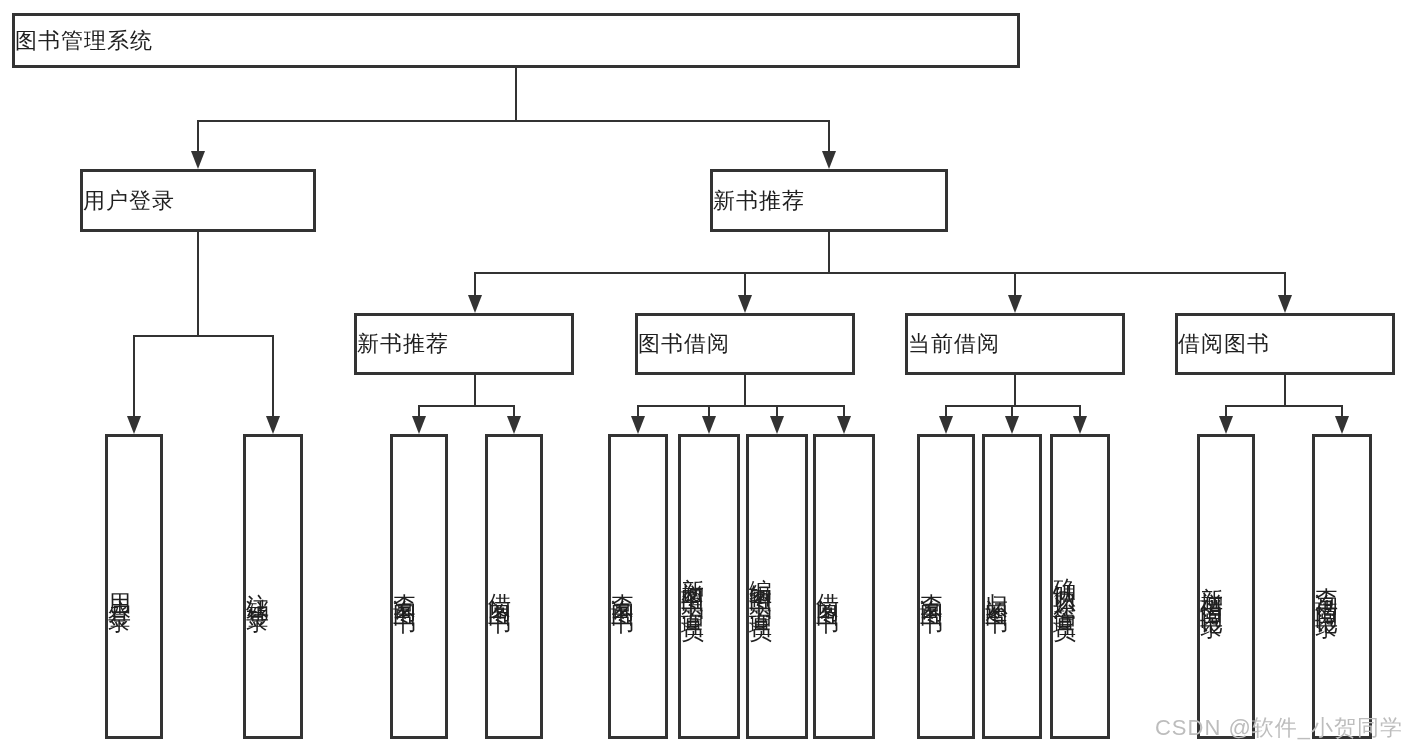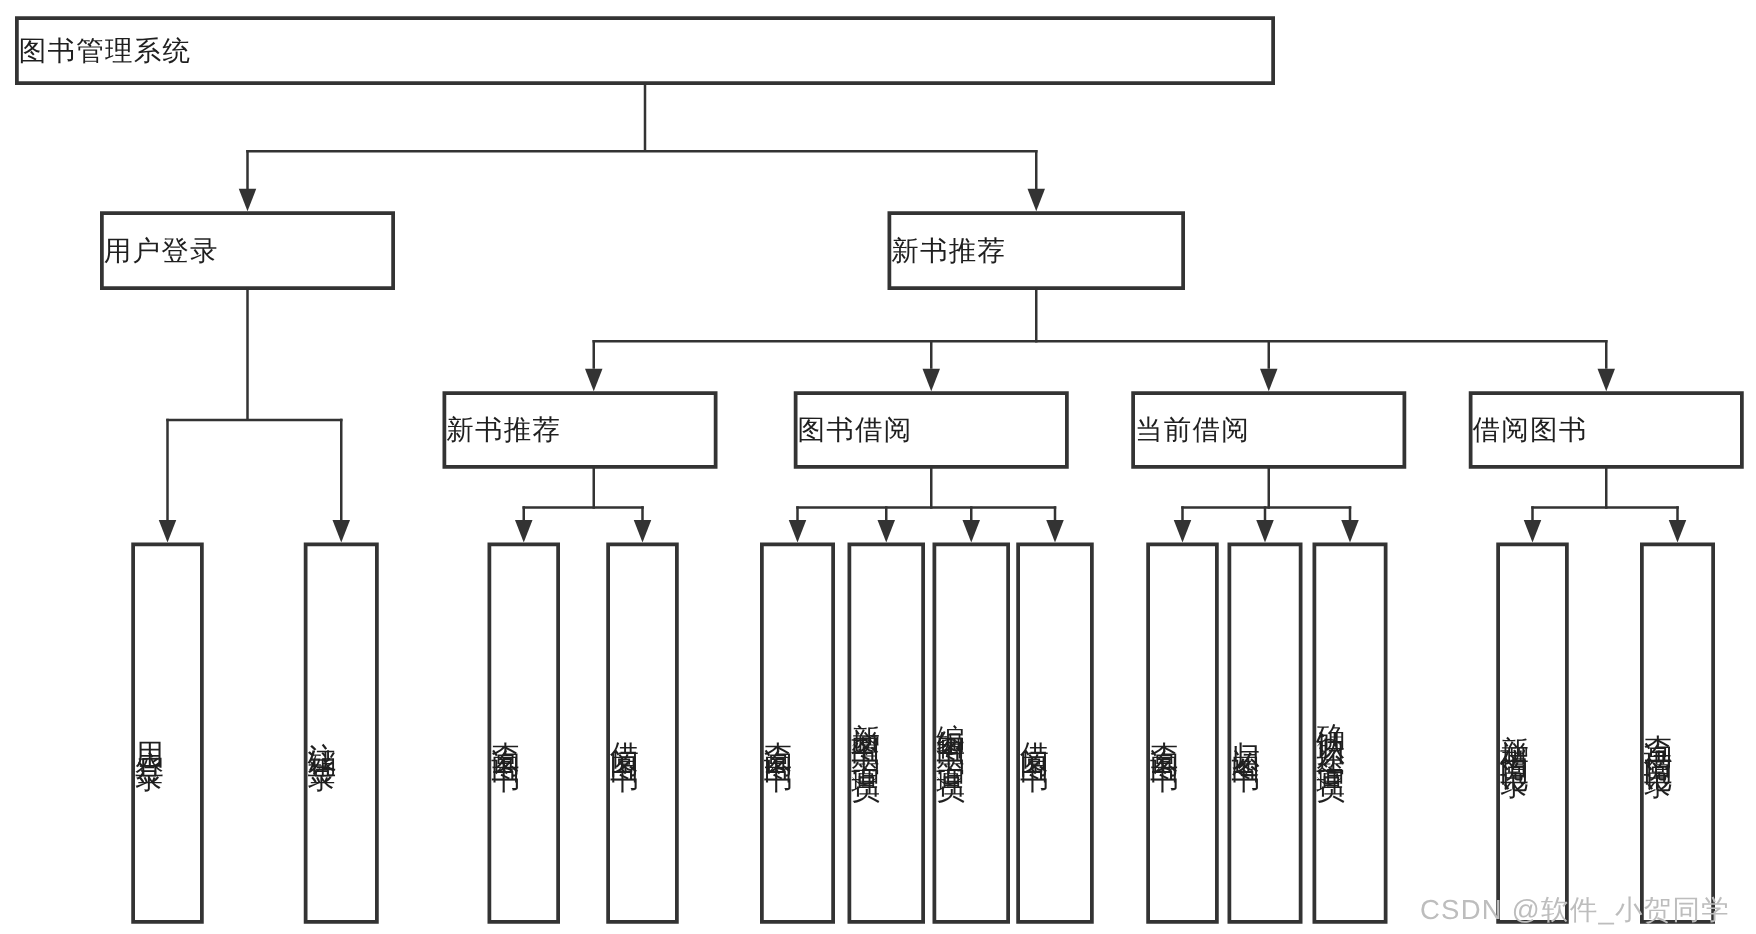--- a/index.html
+++ b/index.html
@@ -39,21 +39,21 @@
   .vline{position:absolute;width:2px;background:var(--line);}
   .hline{position:absolute;height:2px;background:var(--line);}
   .arr{
     position:absolute;width:0;height:0;
     border-left:7px solid transparent;
     border-right:7px solid transparent;
     border-top:18px solid var(--line);
   }
   .watermark{
     position:absolute;
-    right:21px;bottom:4px;
+    right:2px;bottom:4px;
     font-size:22px;
     color:var(--watermark);
     letter-spacing:1px;
     z-index:5;
     white-space:nowrap;
   }
 </style>
 </head>
 <body>
 

